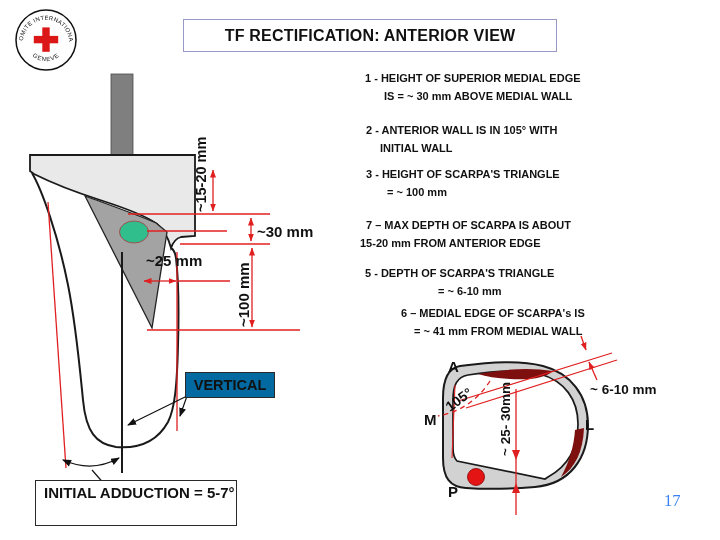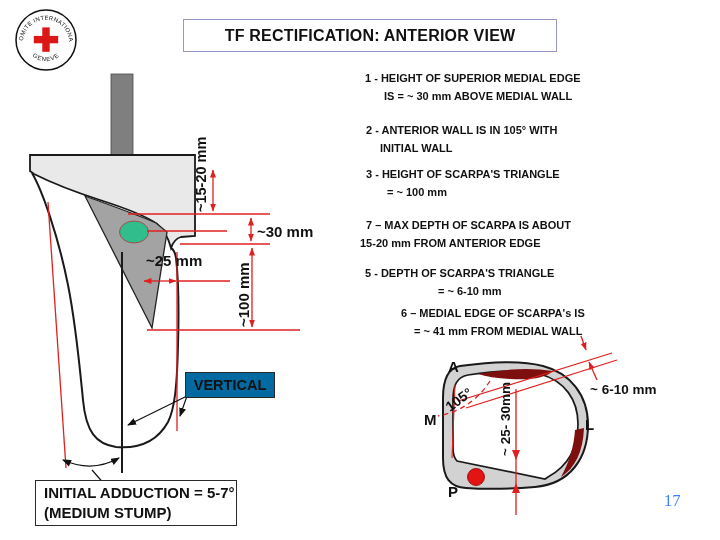--- a/index.html
+++ b/index.html
@@ -199,18 +199,17 @@
     <span class="l1">6 – MEDIAL EDGE OF SCARPA's IS</span>
     <span class="l2">= ~ 41 mm FROM MEDIAL WALL</span>
   </div>
 
   <div class="vertical-box">
     <span>VERTICAL</span>
   </div>
 
   <div class="adduction-box">
     <div>INITIAL ADDUCTION = 5-7°</div>
-    <div>(MEDIUM STUMP)</div>
   </div>
 
   <div class="page-number">17</div>
 
 </div>
 
 </body></html>

